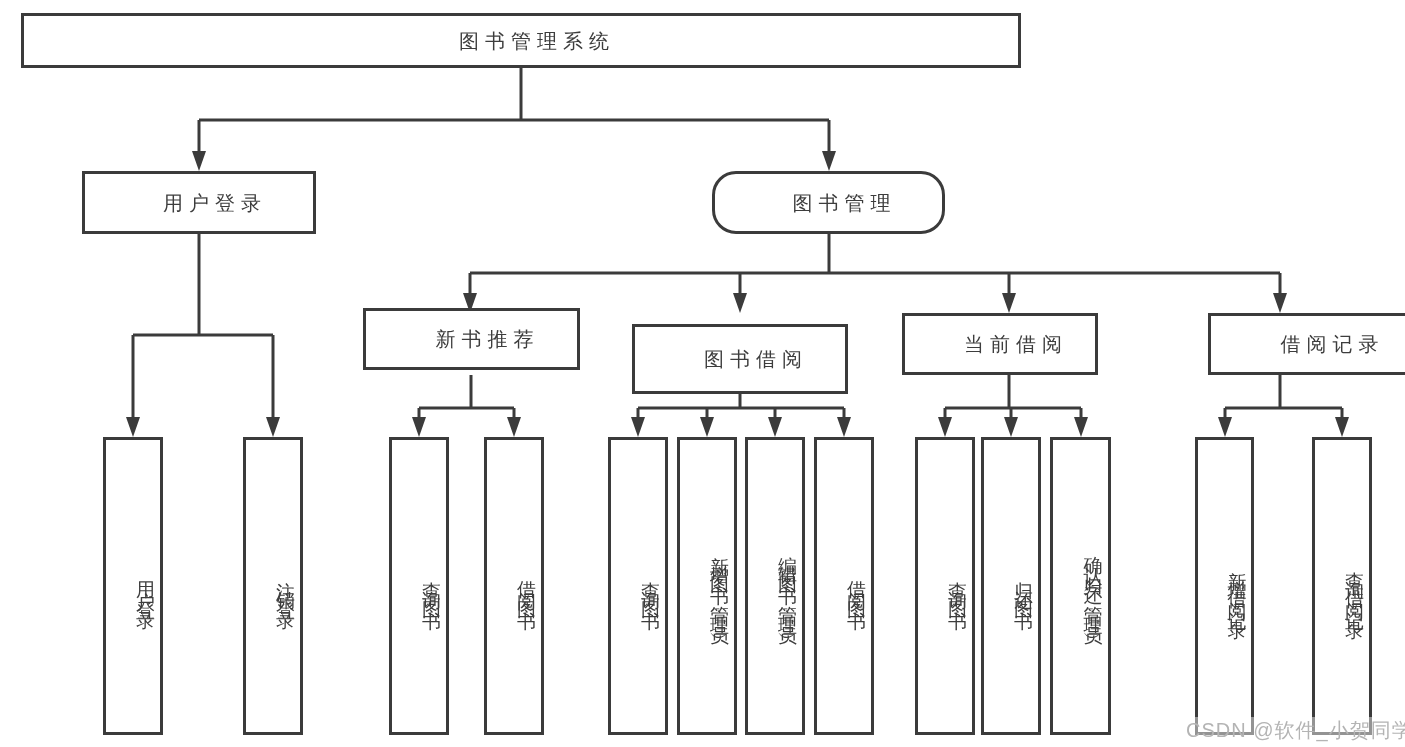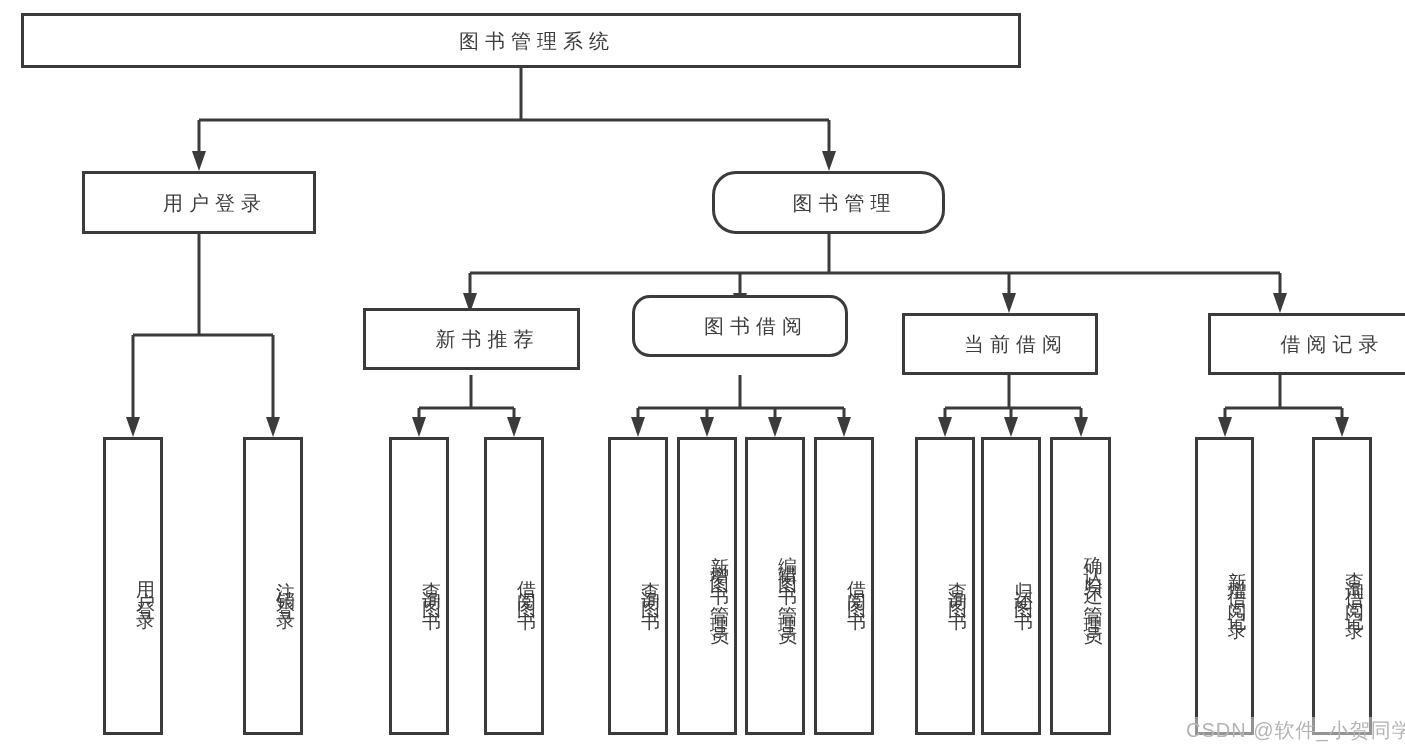--- a/index.html
+++ b/index.html
@@ -143,21 +143,21 @@
       <polygon class="ah" points="1335,417 1349,417 1342,437"></polygon>
     </g>
   </svg>
 
   <div class="node h" style="left:21px; top:13px; width:1000px; height:55px;">图书管理系统</div>
 
   <div class="node h" style="left:82px; top:171px; width:234px; height:63px;">用户登录</div>
   <div class="node h" style="left:712px; top:171px; width:233px; height:63px;border-radius:24px;">图书管理</div>
 
   <div class="node h" style="left:363px; top:308px; width:217px; height:62px;">新书推荐</div>
-  <div class="node h" style="left:632px; top:295px; width:216px; height:62px;border-radius:18px;">图书借阅</div>
+  <div class="node h" style="left:632px; top:324px; width:216px; height:70px;">图书借阅</div>
   <div class="node h" style="left:902px; top:313px; width:196px; height:62px;">当前借阅</div>
   <div class="node h" style="left:1172px; top:313px; width:217px; height:62px;margin-left:36px;">借阅记录</div>
 
   <div class="node v" style="left:103px; top:437px; width:60px; height:298px;">用户登录</div>
   <div class="node v" style="left:243px; top:437px; width:60px; height:298px;">注销登录</div>
 
   <div class="node v" style="left:389px; top:437px; width:60px; height:298px;">查询图书</div>
   <div class="node v" style="left:484px; top:437px; width:60px; height:298px;">借阅图书</div>
 
   <div class="node v" style="left:608px; top:437px; width:60px; height:298px;">查询图书</div>

